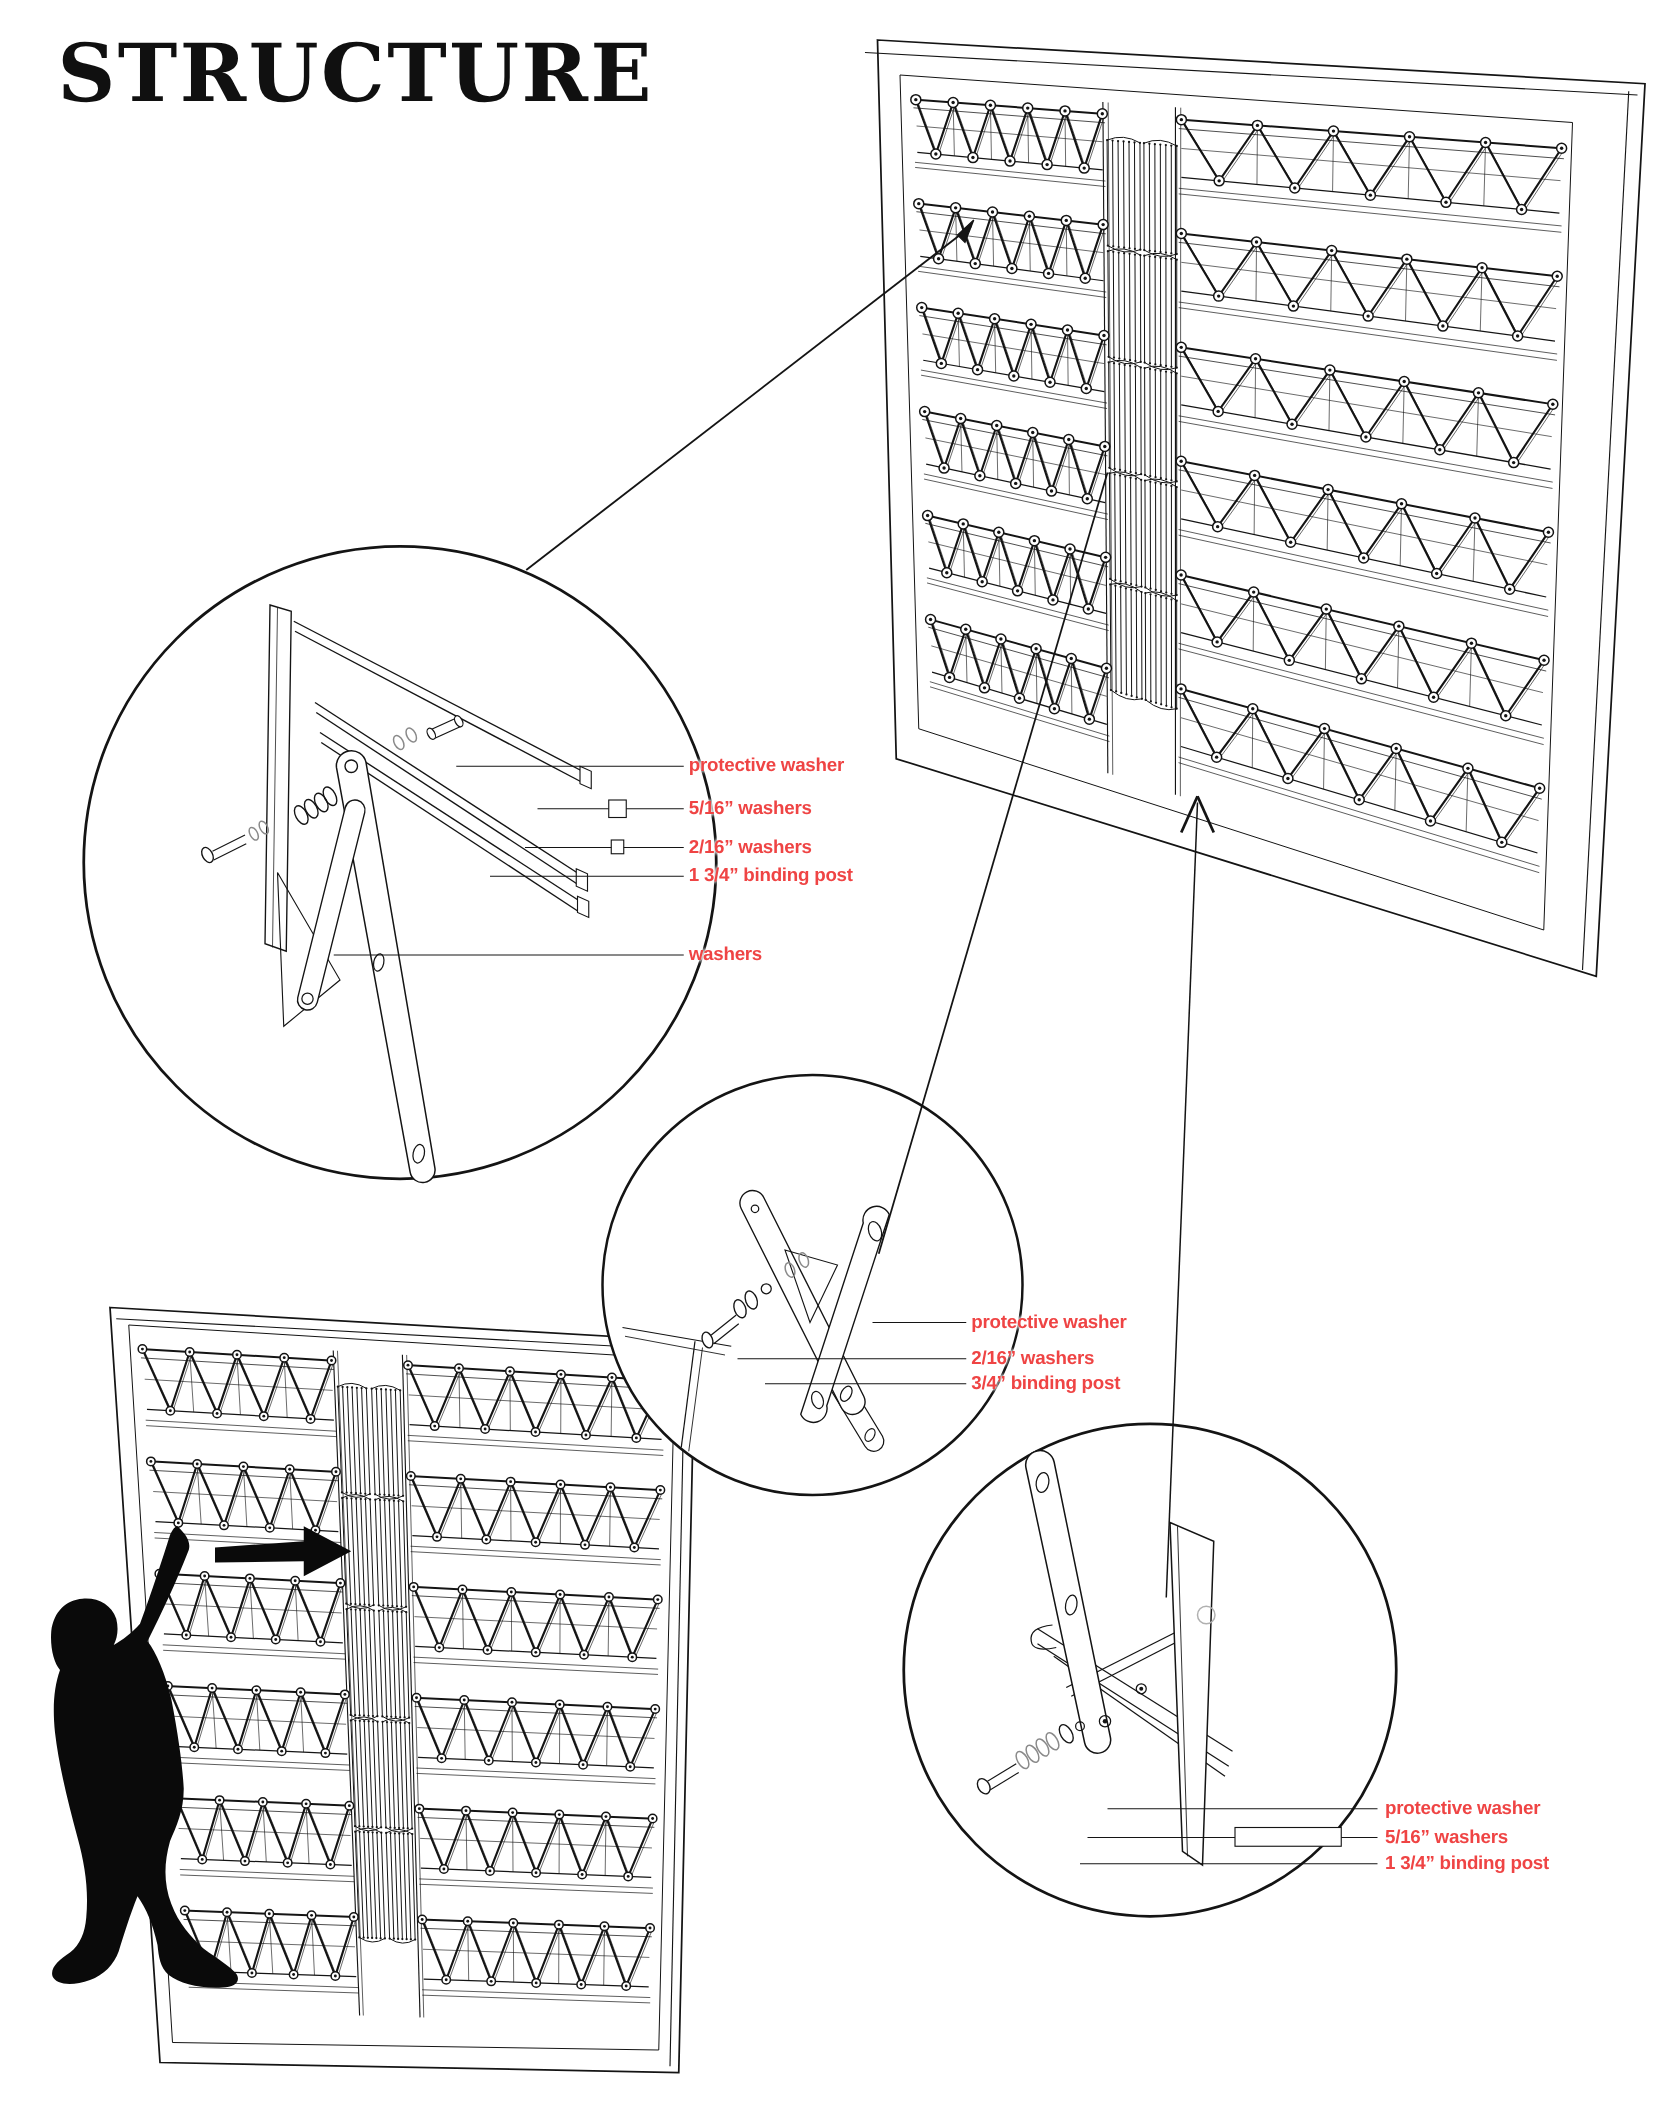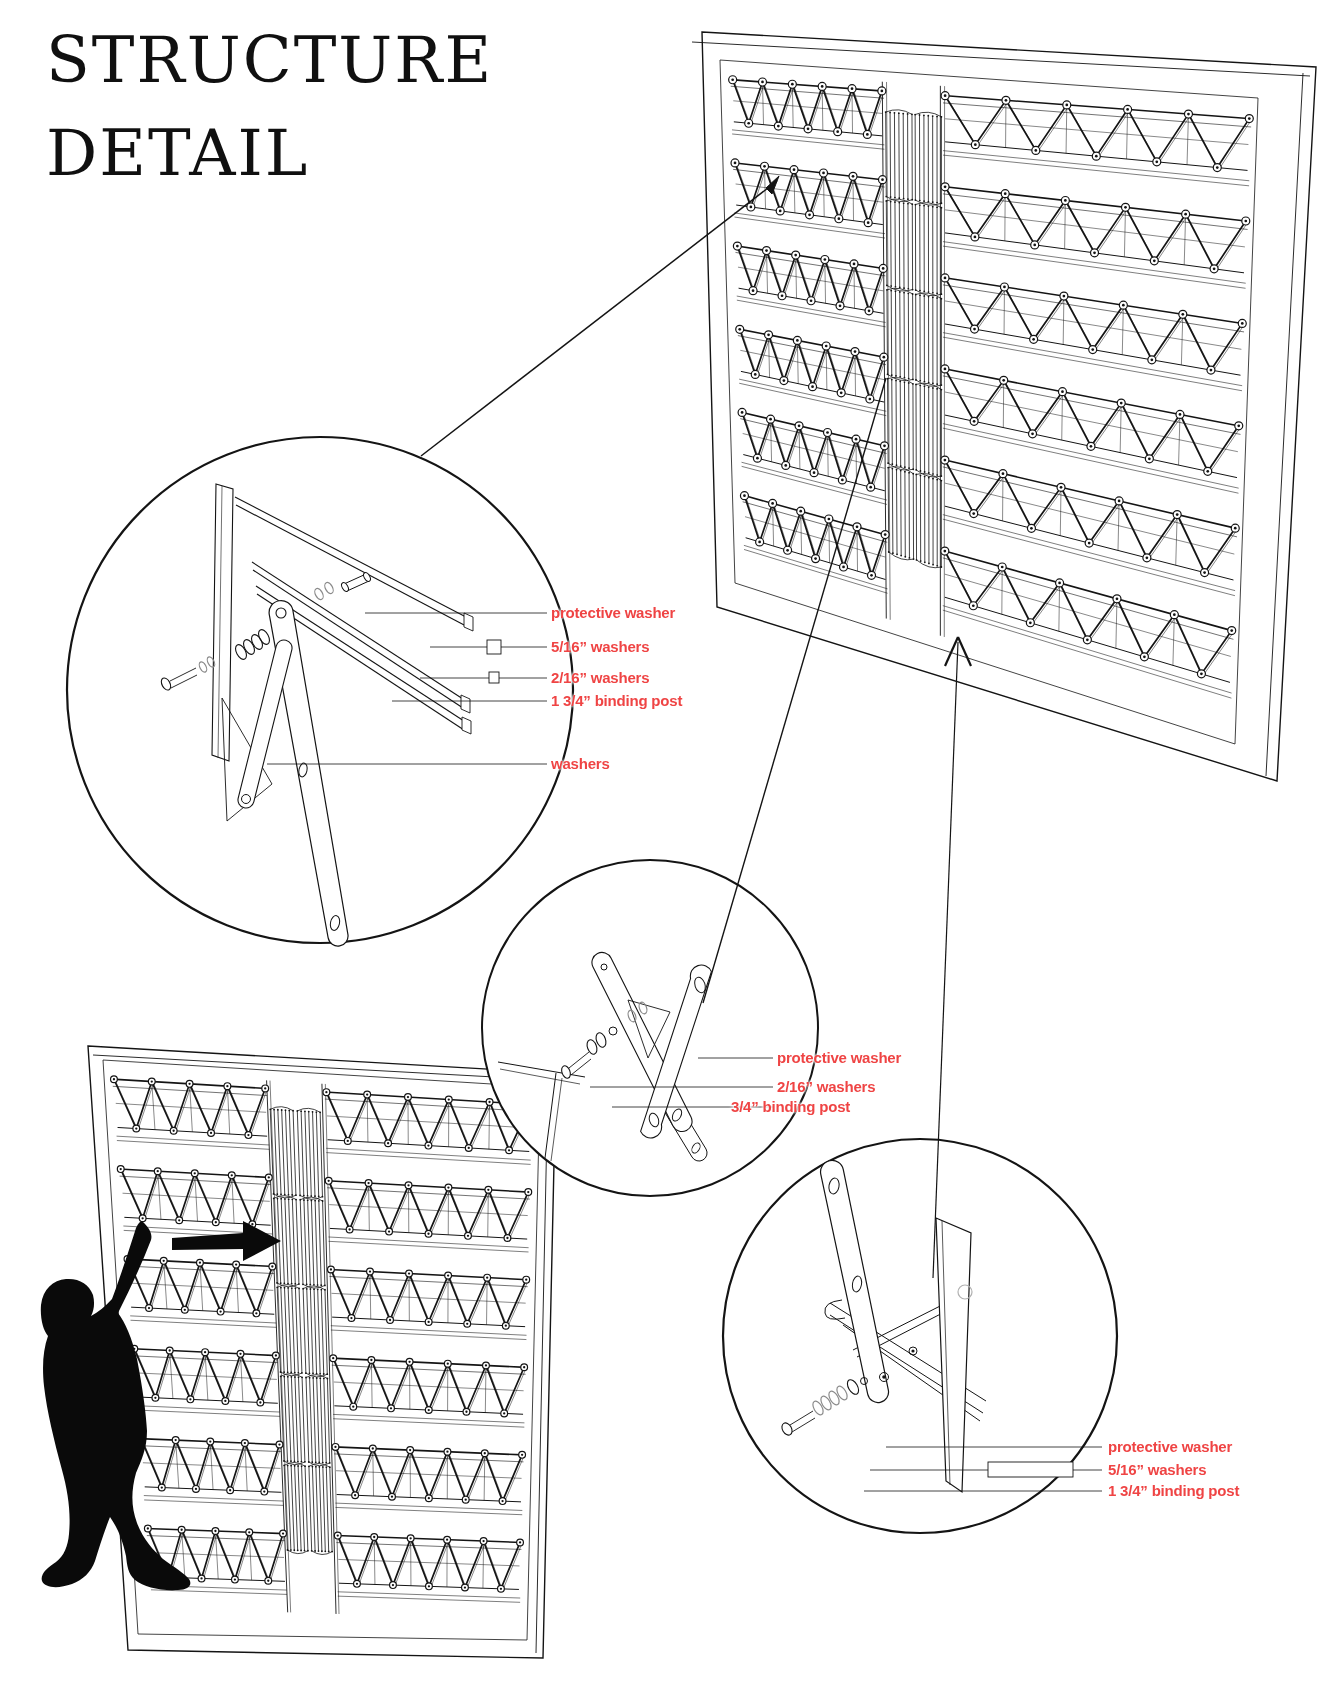--- a/index.html
+++ b/index.html
@@ -1,20 +1,20 @@
 <!DOCTYPE html>
 <html><head>
 <meta charset="utf-8">
 <style>
   html,body{margin:0;padding:0;background:#fff;}
   .page{position:relative;width:1340px;height:1683px;background:#ffffff;overflow:hidden;
         font-family:"Liberation Sans",sans-serif;}
   #art{position:absolute;left:0;top:0;}
   .title{position:absolute;left:46px;top:14px;color:#101010;
-         font-family:"DejaVu Serif",serif;font-weight:normal;font-size:64px;
+         font-family:"DejaVu Serif",serif;font-weight:bold;font-size:64px;
          letter-spacing:2px;line-height:1.45;}
   .lbl{position:absolute;color:#ef4444;font:bold 15px/1.1 "Liberation Sans",sans-serif;
        letter-spacing:-0.2px;white-space:nowrap;
        text-shadow:0 0 3px #fff,0 0 3px #fff,0 0 4px #fff;}
 </style>
 </head>
 <body>
 
 <div class="page">
 
@@ -1410,29 +1410,28 @@
         <line x1="886" y1="1447" x2="1102" y2="1447" stroke="#141414" stroke-width="0.8"></line>
         <line x1="870" y1="1470" x2="988" y2="1470" stroke="#141414" stroke-width="0.8"></line>
         <rect x="988" y="1462" width="85" height="15" fill="#fff" stroke="#141414" stroke-width="0.9"></rect>
         <line x1="1073" y1="1470" x2="1102" y2="1470" stroke="#141414" stroke-width="0.8"></line>
         <line x1="864" y1="1491" x2="1102" y2="1491" stroke="#141414" stroke-width="0.8"></line>
       </g>
   </svg>
 
   <div class="title">
     <div>STRUCTURE</div>
-    <div>DETAIL</div>
   </div>
 
   <div class="lbl" style="left:551px;top:605px">protective washer</div>
   <div class="lbl" style="left:551px;top:639px">5/16” washers</div>
   <div class="lbl" style="left:551px;top:670px">2/16” washers</div>
   <div class="lbl" style="left:551px;top:693px">1 3/4” binding post</div>
   <div class="lbl" style="left:551px;top:756px">washers</div>
 
   <div class="lbl" style="left:777px;top:1050px">protective washer</div>
   <div class="lbl" style="left:777px;top:1079px">2/16” washers</div>
-  <div class="lbl" style="left:731px;top:1099px">3/4” binding post</div>
+  <div class="lbl" style="left:777px;top:1099px">3/4” binding post</div>
 
   <div class="lbl" style="left:1108px;top:1439px">protective washer</div>
   <div class="lbl" style="left:1108px;top:1462px">5/16” washers</div>
   <div class="lbl" style="left:1108px;top:1483px">1 3/4” binding post</div>
 </div>
 
 </body></html>

